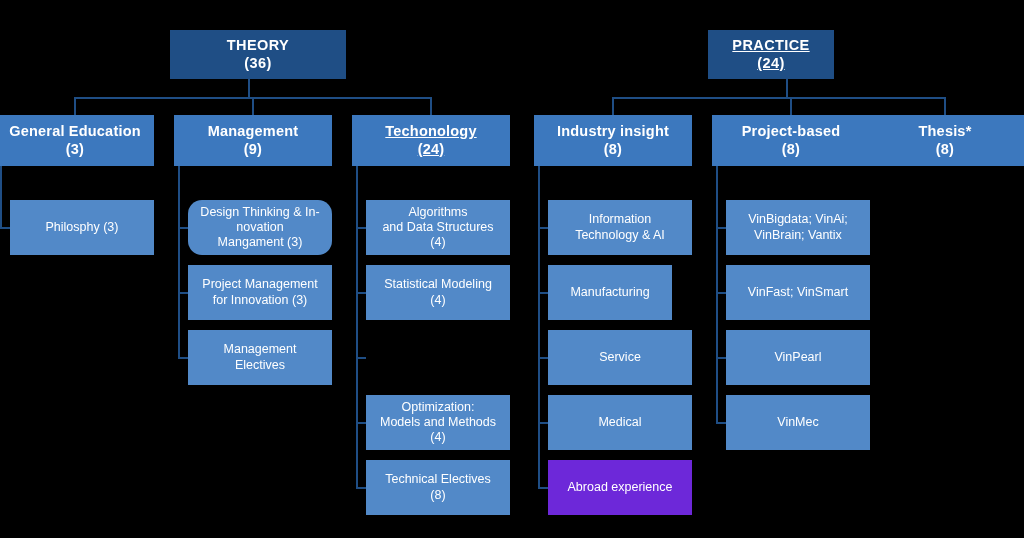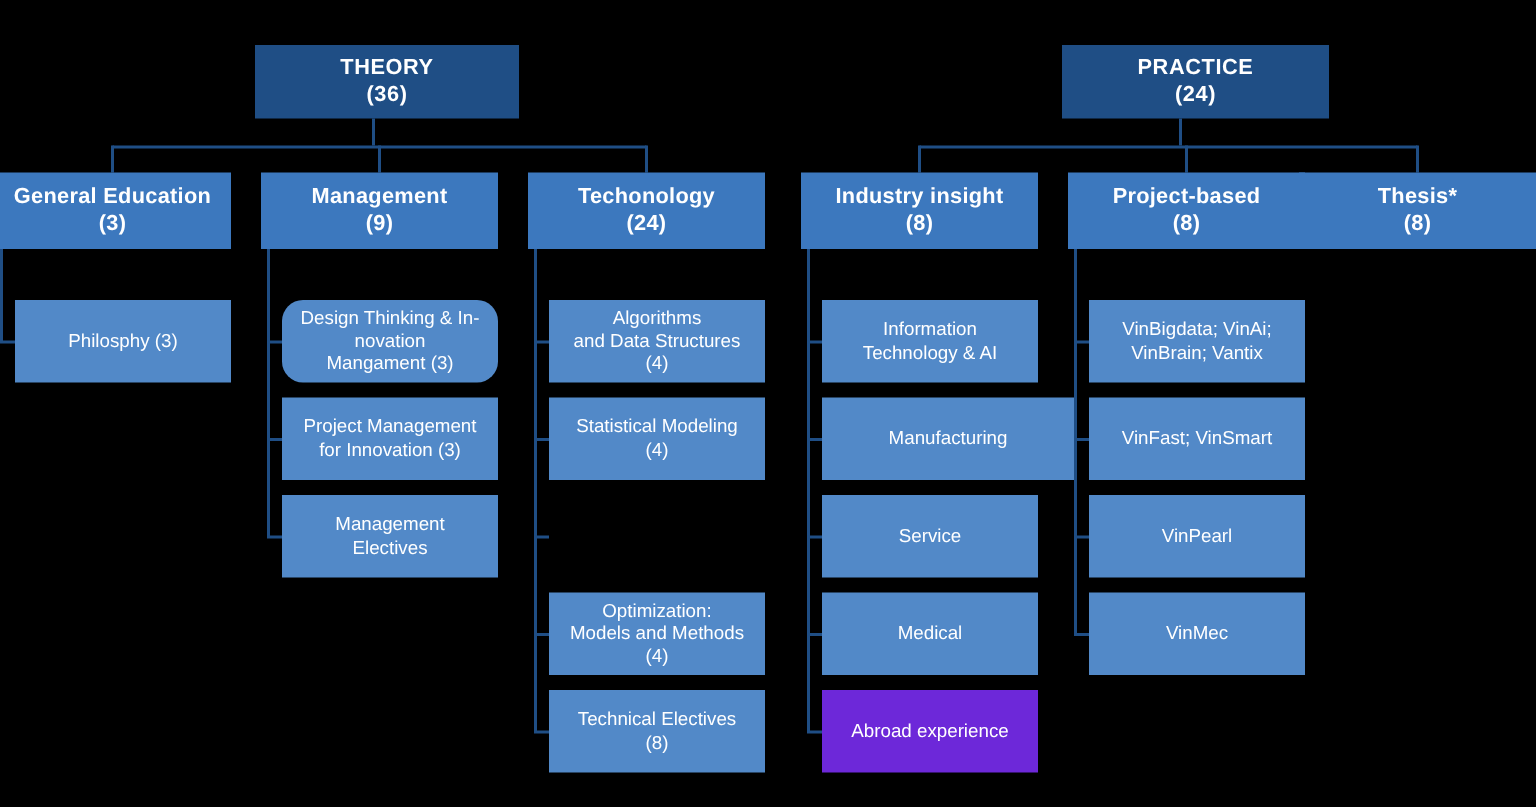--- a/index.html
+++ b/index.html
@@ -58,21 +58,21 @@
     <div class="box leaf" style="left: 188px; top: 265px; width: 144px; height: 55px;">
       <span class="ttl">Project Management
 for Innovation (3)</span>
     </div>
     <div class="ln lnh" style="left: 178px; top: 357px; width: 10px; height: 2px;"></div>
     <div class="box leaf" style="left: 188px; top: 330px; width: 144px; height: 55px;">
       <span class="ttl">Management
 Electives</span>
     </div>
     <div class="ln lnv" style="left: 430px; top: 97px; width: 2px; height: 18px;"></div>
-    <div class="box cat" style="left: 352px; top: 115px; width: 158px; height: 51px;">
+    <div class="box cat" style="left: 352px; top: 115px; width: 158px; height: 51px; text-decoration: underline;">
       <span class="ttl">Techonology
 (24)</span>
     </div>
     <div class="ln lnv" style="left: 356px; top: 166px; width: 2px; height: 322px;"></div>
     <div class="ln lnh" style="left: 356px; top: 227px; width: 10px; height: 2px;"></div>
     <div class="box leaf" style="left: 366px; top: 200px; width: 144px; height: 55px;">
       <span class="ttl">Algorithms
 and Data Structures
 (4)</span>
     </div>
@@ -86,39 +86,39 @@
     <div class="box leaf" style="left: 366px; top: 395px; width: 144px; height: 55px;">
       <span class="ttl">Optimization:
 Models and Methods
 (4)</span>
     </div>
     <div class="ln lnh" style="left: 356px; top: 487px; width: 10px; height: 2px;"></div>
     <div class="box leaf" style="left: 366px; top: 460px; width: 144px; height: 55px;">
       <span class="ttl">Technical Electives
 (8)</span>
     </div>
-    <div class="box root" style="left: 708px; top: 30px; width: 178px; height: 49px;">
+    <div class="box root" style="left: 708px; top: 30px; width: 126px; height: 49px; text-decoration: underline;">
       <span class="ttl">PRACTICE
 (24)</span>
     </div>
     <div class="ln lnv" style="left: 786px; top: 79px; width: 2px; height: 18px;"></div>
     <div class="ln lnh" style="left: 613px; top: 97px; width: 332px; height: 2px;"></div>
     <div class="ln lnv" style="left: 612px; top: 97px; width: 2px; height: 18px;"></div>
     <div class="box cat" style="left: 534px; top: 115px; width: 158px; height: 51px;">
       <span class="ttl">Industry insight
 (8)</span>
     </div>
     <div class="ln lnv" style="left: 538px; top: 166px; width: 2px; height: 322px;"></div>
     <div class="ln lnh" style="left: 538px; top: 227px; width: 10px; height: 2px;"></div>
     <div class="box leaf" style="left: 548px; top: 200px; width: 144px; height: 55px;">
       <span class="ttl">Information
 Technology &amp; AI</span>
     </div>
     <div class="ln lnh" style="left: 538px; top: 292px; width: 10px; height: 2px;"></div>
-    <div class="box leaf" style="left: 548px; top: 265px; width: 168px; height: 55px;">
+    <div class="box leaf" style="left: 548px; top: 265px; width: 124px; height: 55px;">
       <span class="ttl">Manufacturing</span>
     </div>
     <div class="ln lnh" style="left: 538px; top: 357px; width: 10px; height: 2px;"></div>
     <div class="box leaf" style="left: 548px; top: 330px; width: 144px; height: 55px;">
       <span class="ttl">Service</span>
     </div>
     <div class="ln lnh" style="left: 538px; top: 422px; width: 10px; height: 2px;"></div>
     <div class="box leaf" style="left: 548px; top: 395px; width: 144px; height: 55px;">
       <span class="ttl">Medical</span>
     </div>

